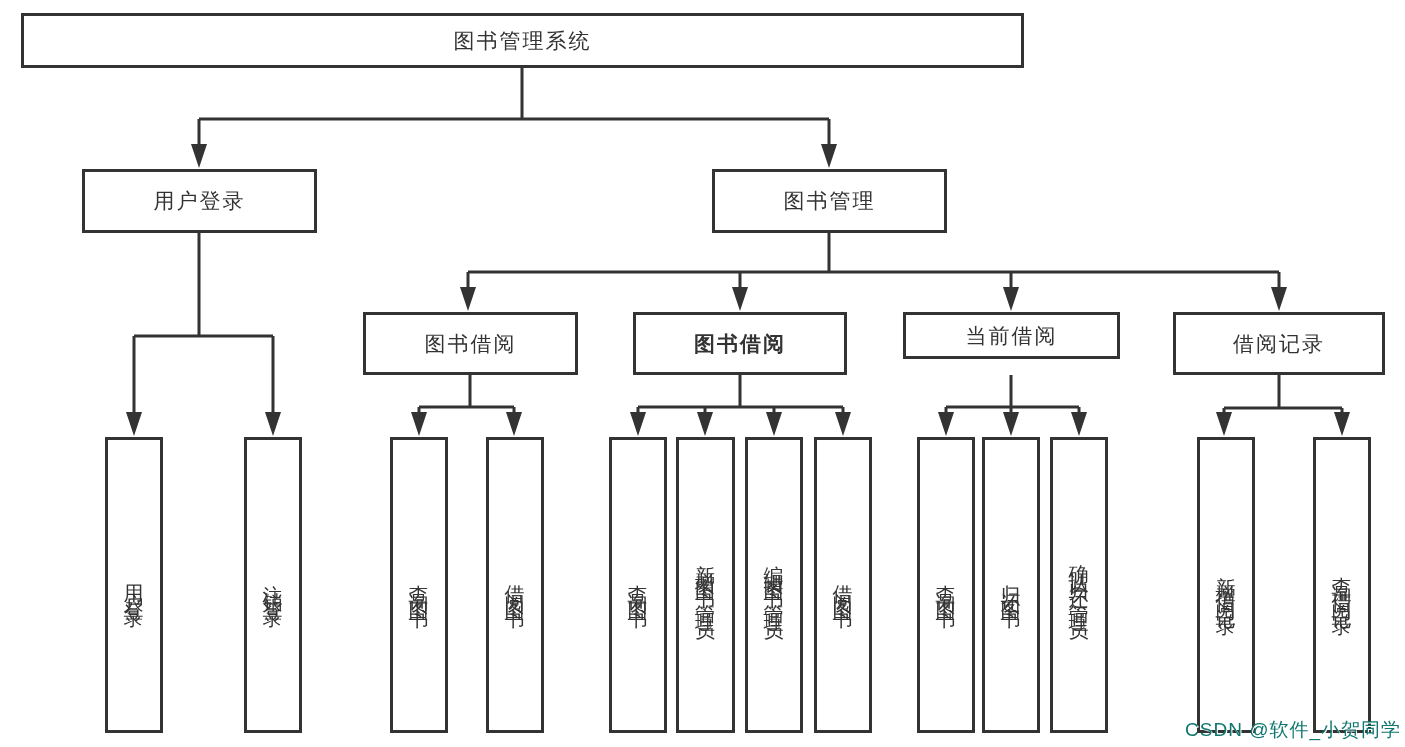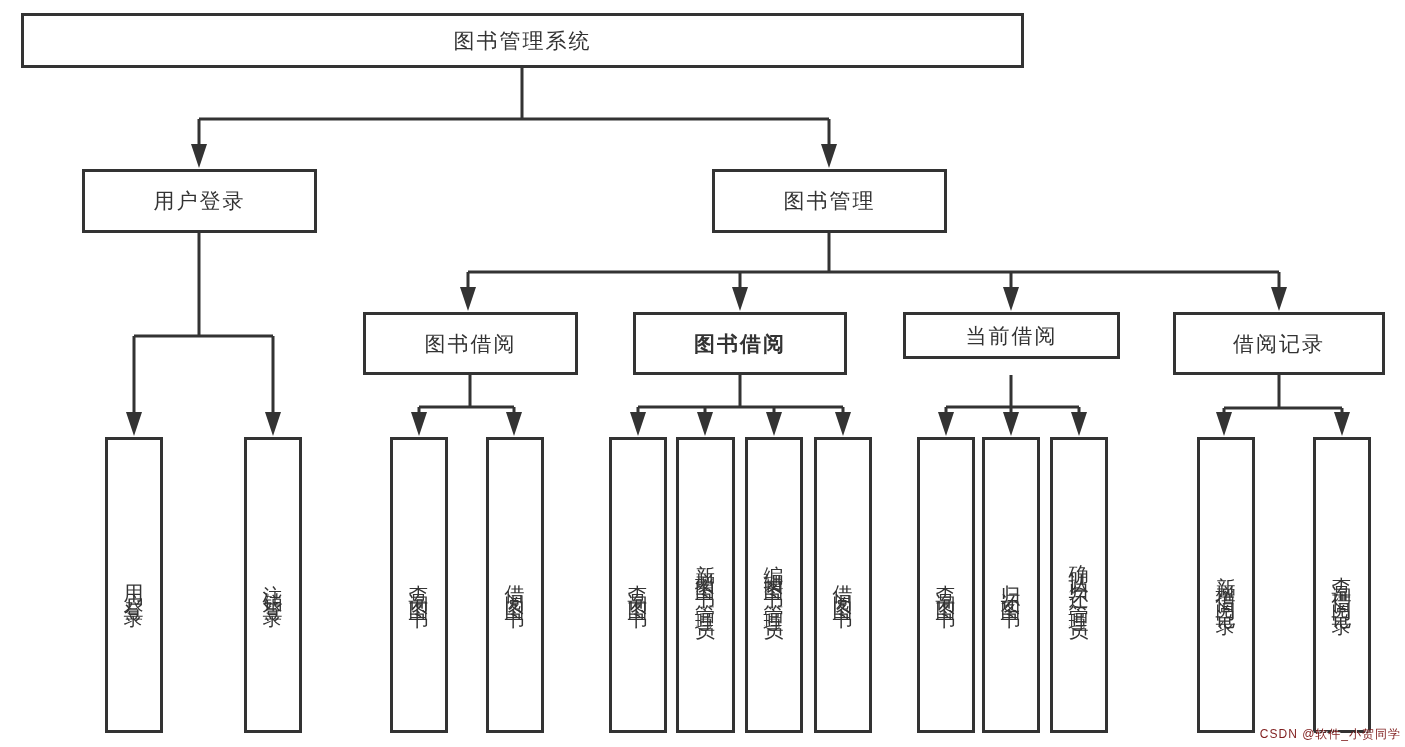--- a/index.html
+++ b/index.html
@@ -50,22 +50,22 @@
     text-orientation: mixed;
     font-size: 20px;
     letter-spacing: 8px;
     line-height: 1;
     white-space: nowrap;
   }
   .watermark {
     position: absolute;
     right: 4px;
     bottom: 4px;
-    font-size: 12px;
-    color: #7f1d1d;
+    font-size: 19px;
+    color: #0f766e;
     letter-spacing: 1px;
     text-shadow: 1px 1px 0 #ffffff;
     white-space: nowrap;
     z-index: 5;
   }
 </style>
 </head>
 <body>
 
 <div class="canvas">

